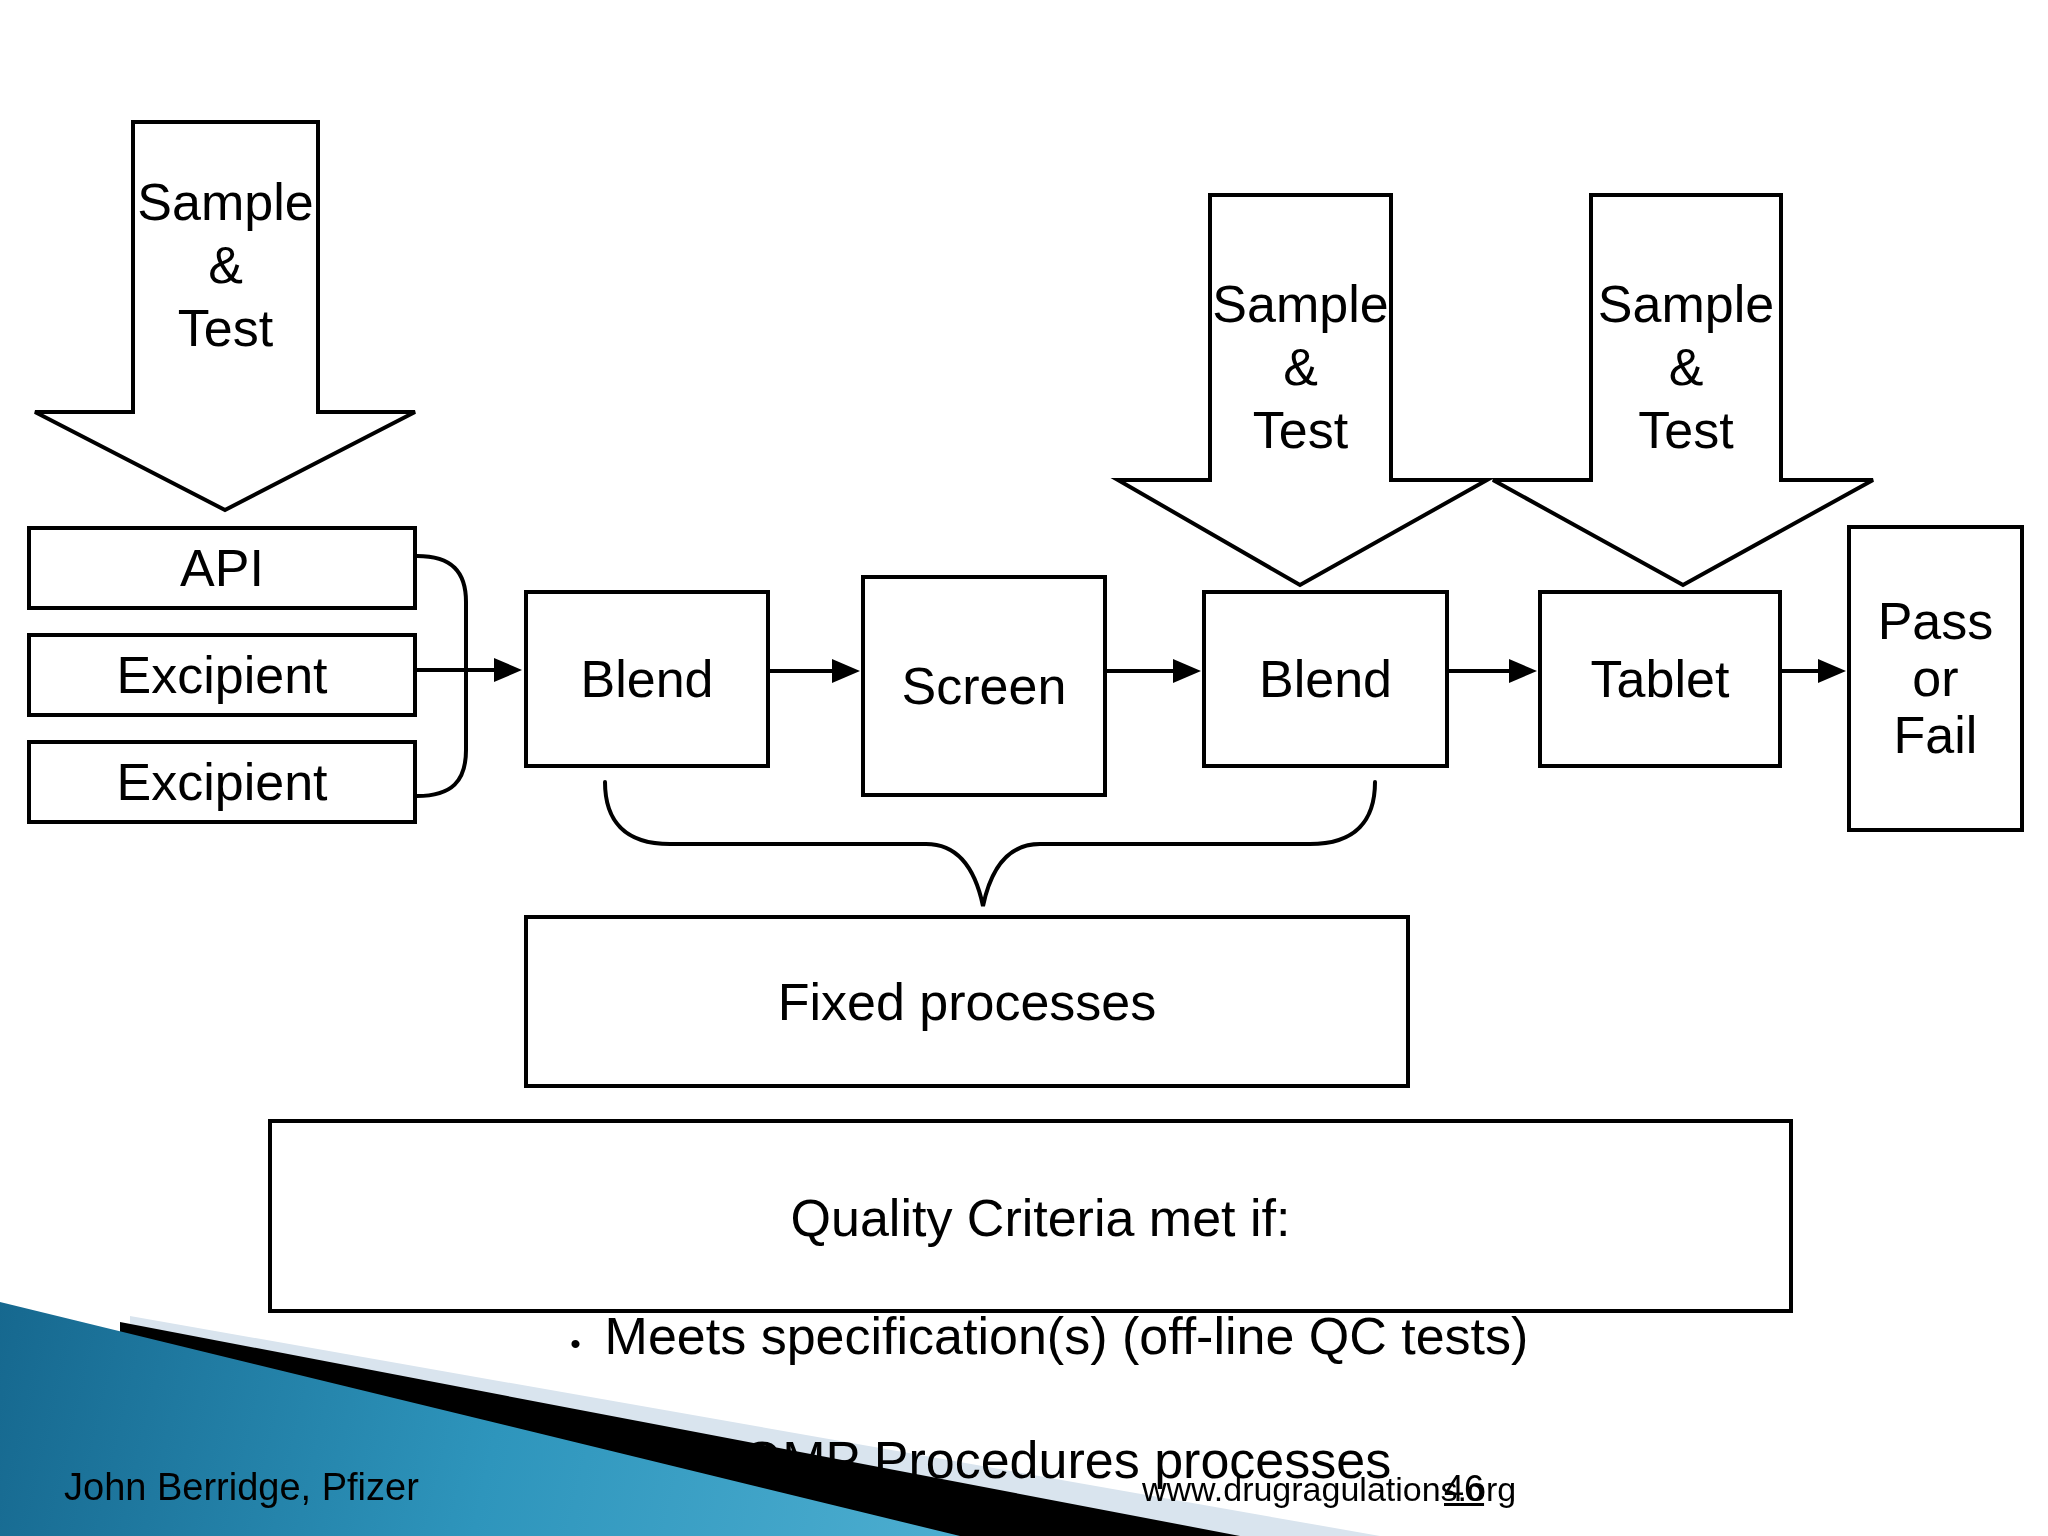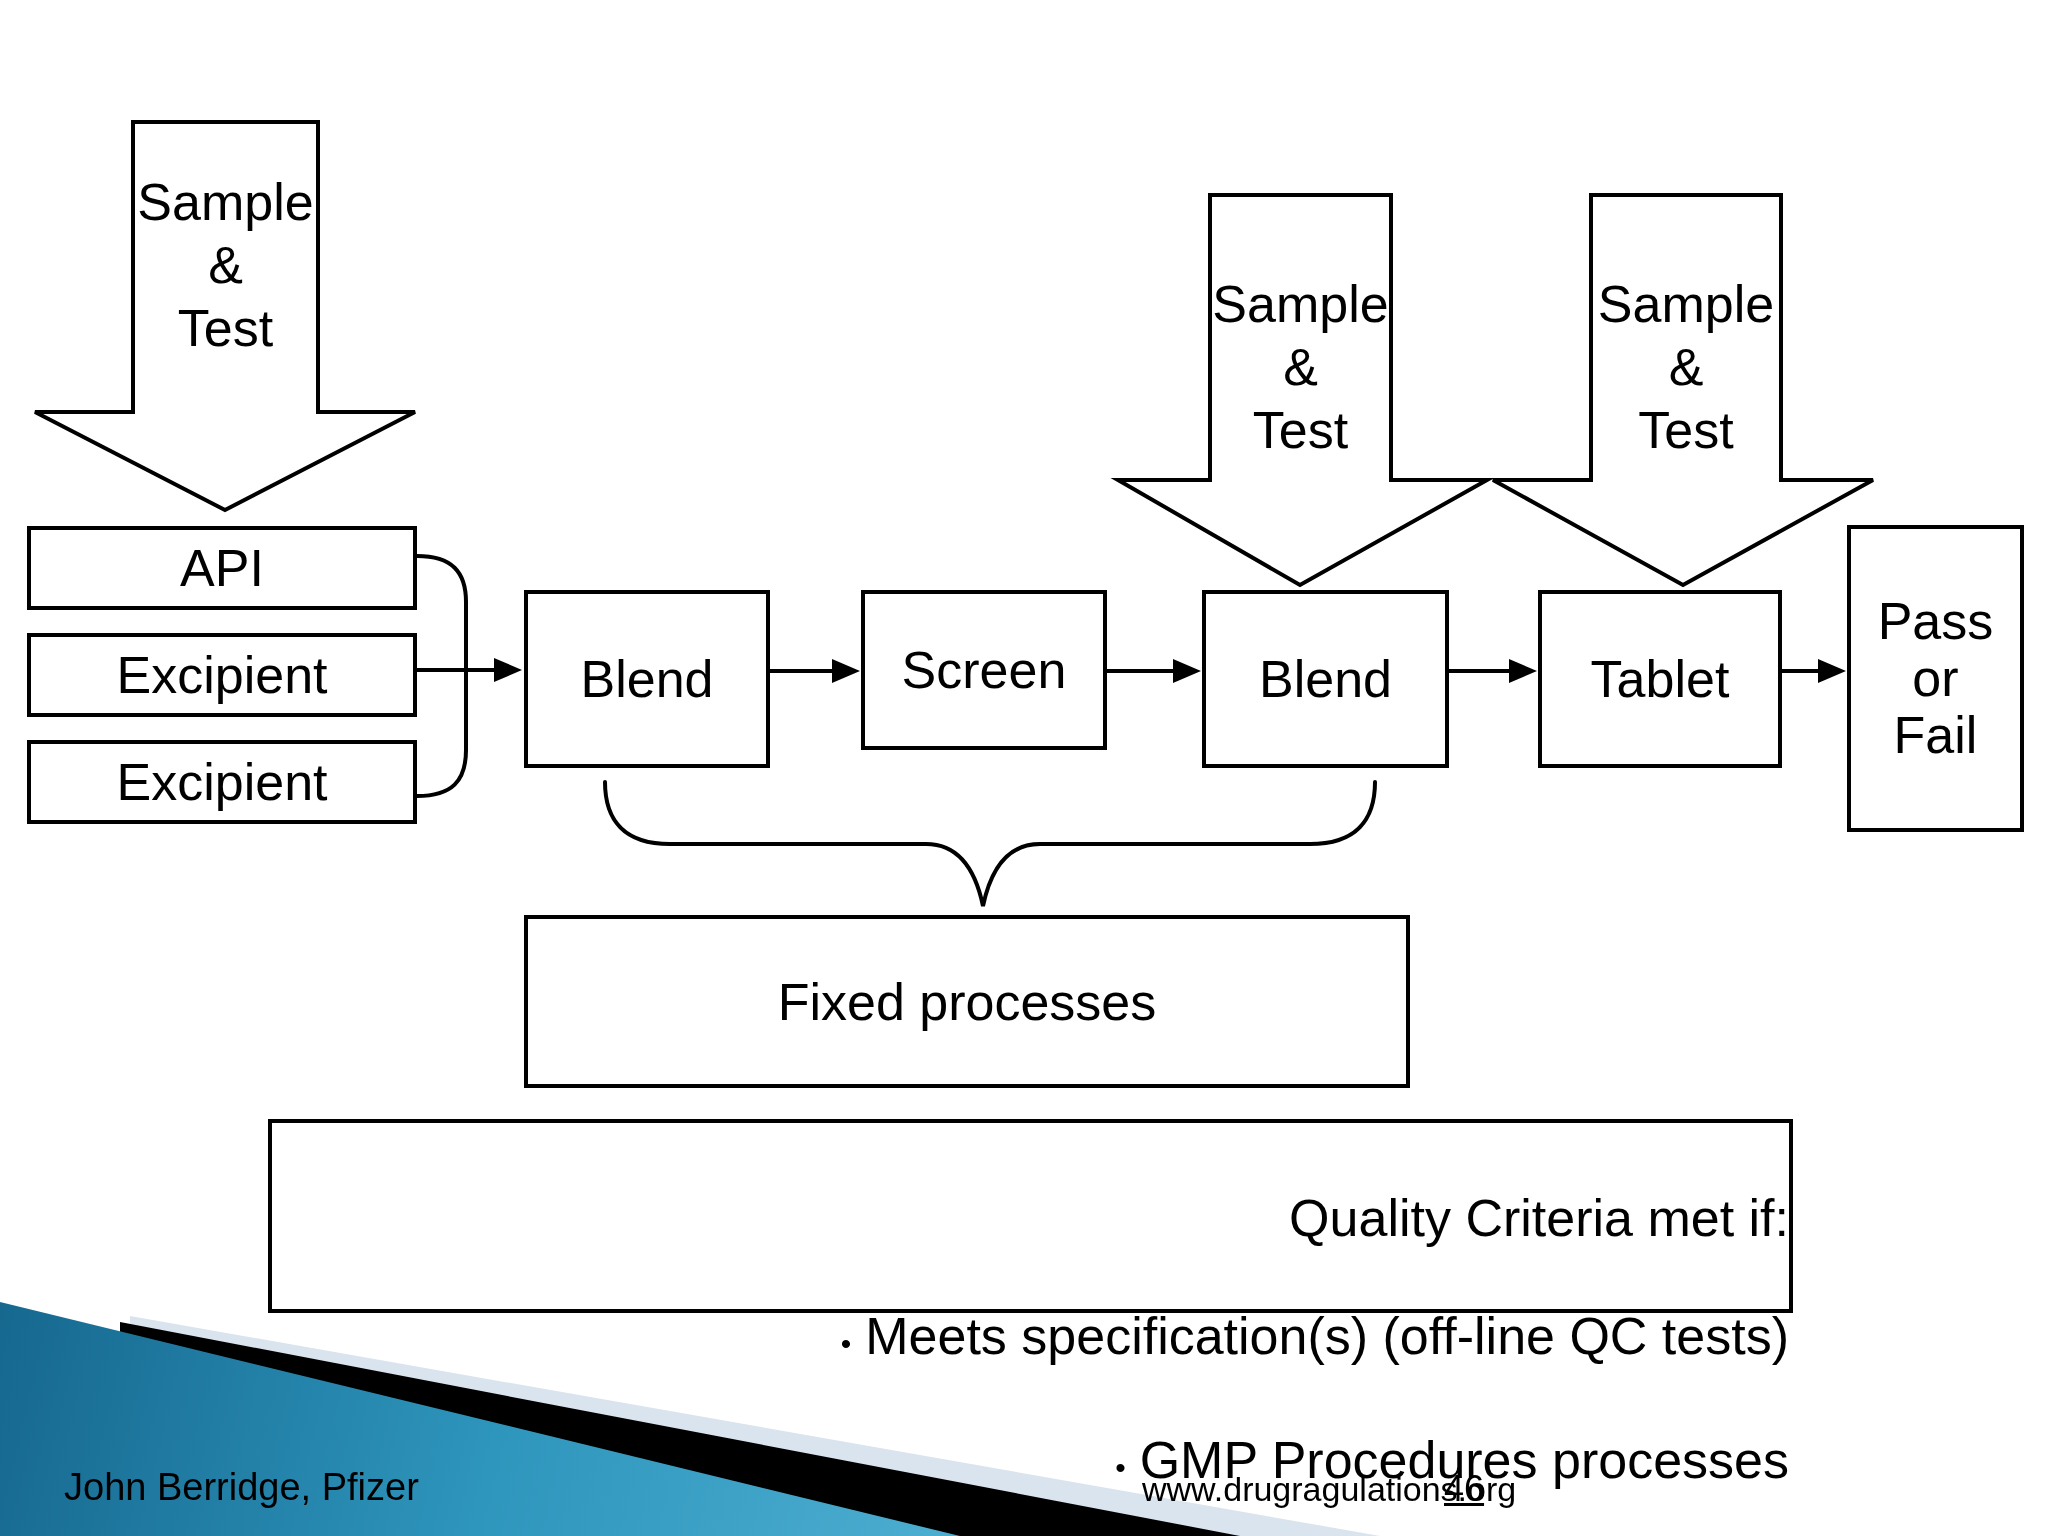--- a/index.html
+++ b/index.html
@@ -10,28 +10,28 @@
   .thin{fill:none;stroke:#000;stroke-width:4;stroke-linecap:round;}
   .ahead{fill:#000;stroke:none;}
 
   .box{position:absolute;box-sizing:border-box;border:4px solid #000;background:#fff;
        display:flex;align-items:center;justify-content:center;text-align:center;
        font-size:52px;line-height:58px;white-space:pre-line;}
   #box-api{left:27px;top:526px;width:390px;height:84px;}
   #box-exc1{left:27px;top:633px;width:390px;height:84px;}
   #box-exc2{left:27px;top:740px;width:390px;height:84px;}
   #box-blend1{left:524px;top:590px;width:246px;height:178px;}
-  #box-screen{left:861px;top:590px;width:246px;height:160px;}
+  #box-screen{left:861px;top:575px;width:246px;height:222px;}
   #box-blend2{left:1202px;top:590px;width:247px;height:178px;}
   #box-tablet{left:1538px;top:590px;width:244px;height:178px;}
   #box-pass{left:1847px;top:525px;width:177px;height:307px;line-height:57px;}
   #box-fixed{left:524px;top:915px;width:886px;height:173px;}
 
   #box-quality{left:268px;top:1119px;width:1525px;height:194px;display:block;
-      text-align:right;padding:6px 0 0 20px;font-size:52px;}
+      text-align:center;padding:6px 0 0 20px;font-size:52px;}
   .q-title{line-height:62px;}
   .q-row{display:block;line-height:58px;}
   .q-dot{display:inline-block;width:30px;font-size:30px;padding-left:8px;}
   .q-text{padding-left:14px;}
 
   .alabel{position:absolute;display:flex;align-items:center;justify-content:center;
       text-align:center;font-size:52px;line-height:63px;white-space:pre-line;}
   #alabel-1{left:133px;top:150px;width:185px;height:230px;}
   #alabel-2{left:1210px;top:252px;width:181px;height:230px;}
   #alabel-3{left:1591px;top:252px;width:190px;height:230px;}

